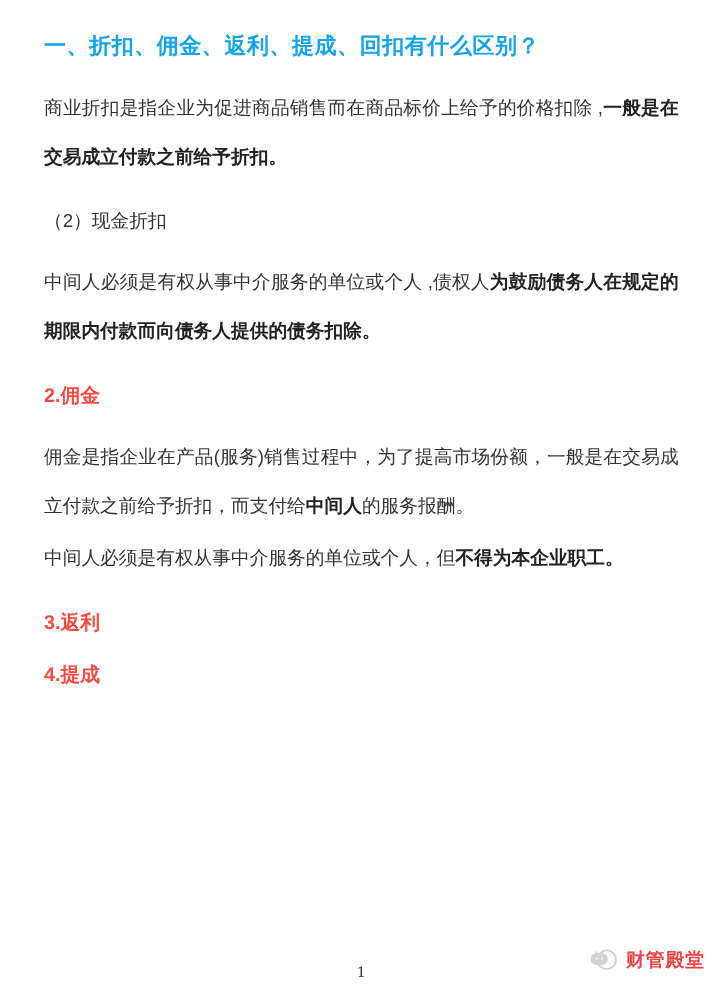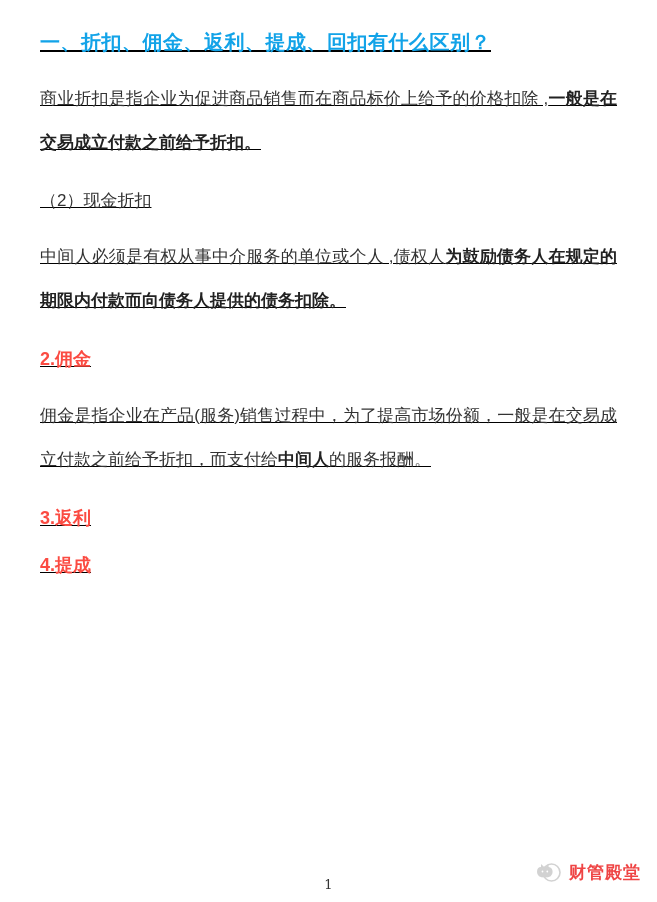--- a/index.html
+++ b/index.html
@@ -11,21 +11,20 @@
     width: 657px;
     height: 902px;
     position: relative;
     overflow: hidden;
     font-family: "Liberation Sans", sans-serif;
   }
   .page {
     padding: 31px 40px 0 40px;
     box-sizing: border-box;
     width: 657px;
-    text-decoration: underline;
   }
   h1.doc-title {
     margin: 0;
     font-size: 20px;
     line-height: 22px;
     font-weight: bold;
     color: #12a3e8;
     letter-spacing: 0.5px;
   }
   h2.red-heading {
@@ -97,20 +96,21 @@
   <p class="body-text"><span>商业折扣是指企业为促进商品销售而在商品标价上给予的价格扣除 ,</span><b>一般是在交易成立付款之前给予折扣。</b></p>
 
   <p class="sub-heading">（2）现金折扣</p>
 
   <p class="body-text"><span>中间人必须是有权从事中介服务的单位或个人 ,债权人</span><b>为鼓励债务人在规定的期限内付款而向债务人提供的债务扣除。</b></p>
 
   <h2 class="red-heading">2.佣金</h2>
 
   <p class="body-text"><span>佣金是指企业在产品(服务)销售过程中，为了提高市场份额，一般是在交易成立付款之前给予折扣，而支付给</span><b>中间人</b><span>的服务报酬。</span></p>
 
+  <p class="body-text"><span>中间人必须是有权从事中介服务的单位或个人，但</span><b>不得为本企业职工。</b></p>
 
   <h2 class="red-heading">3.返利</h2>
 
 
   <h2 class="red-heading">4.提成</h2>
 
 </div>
 
 <div class="watermark">
   <span class="logo">

